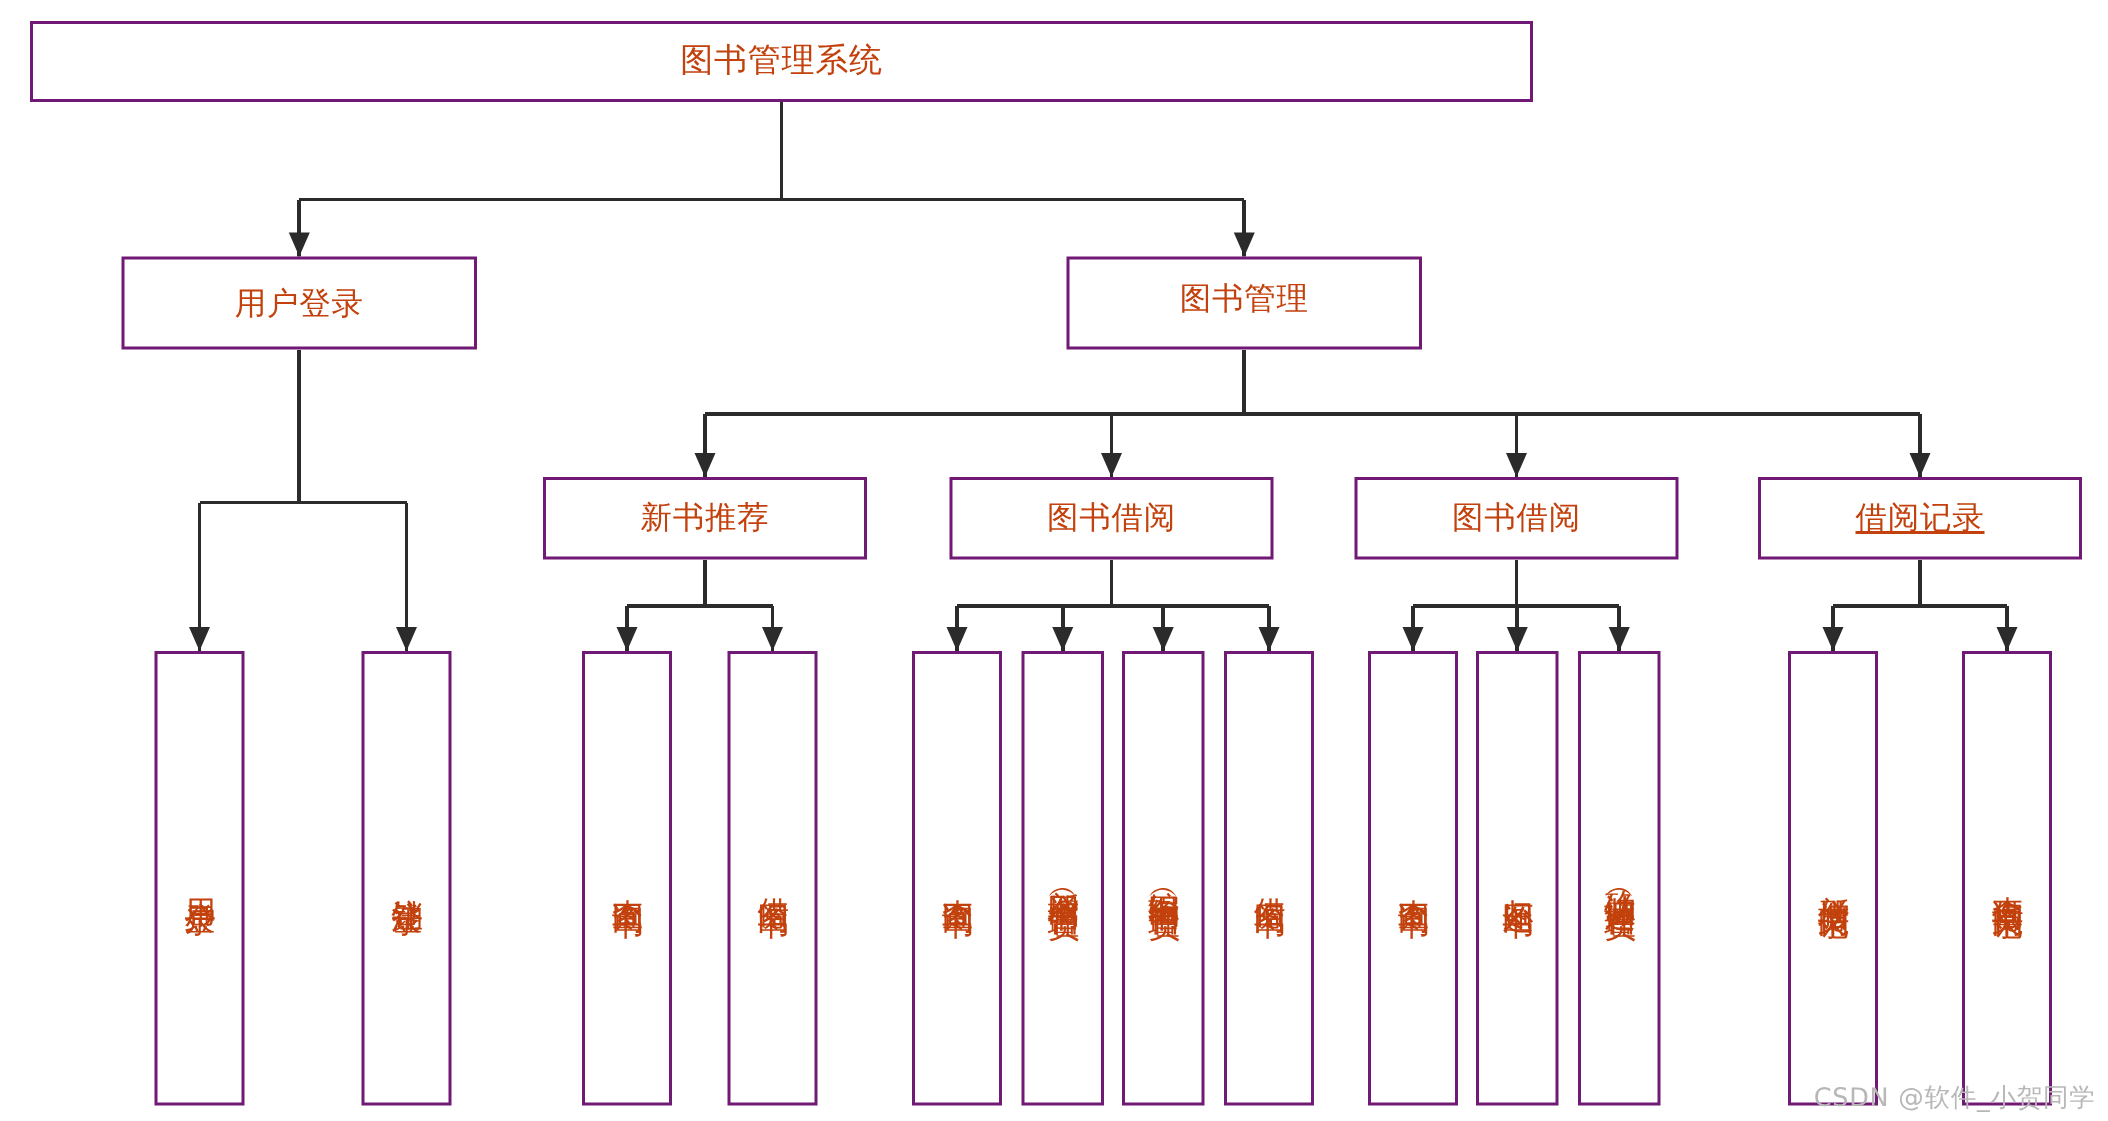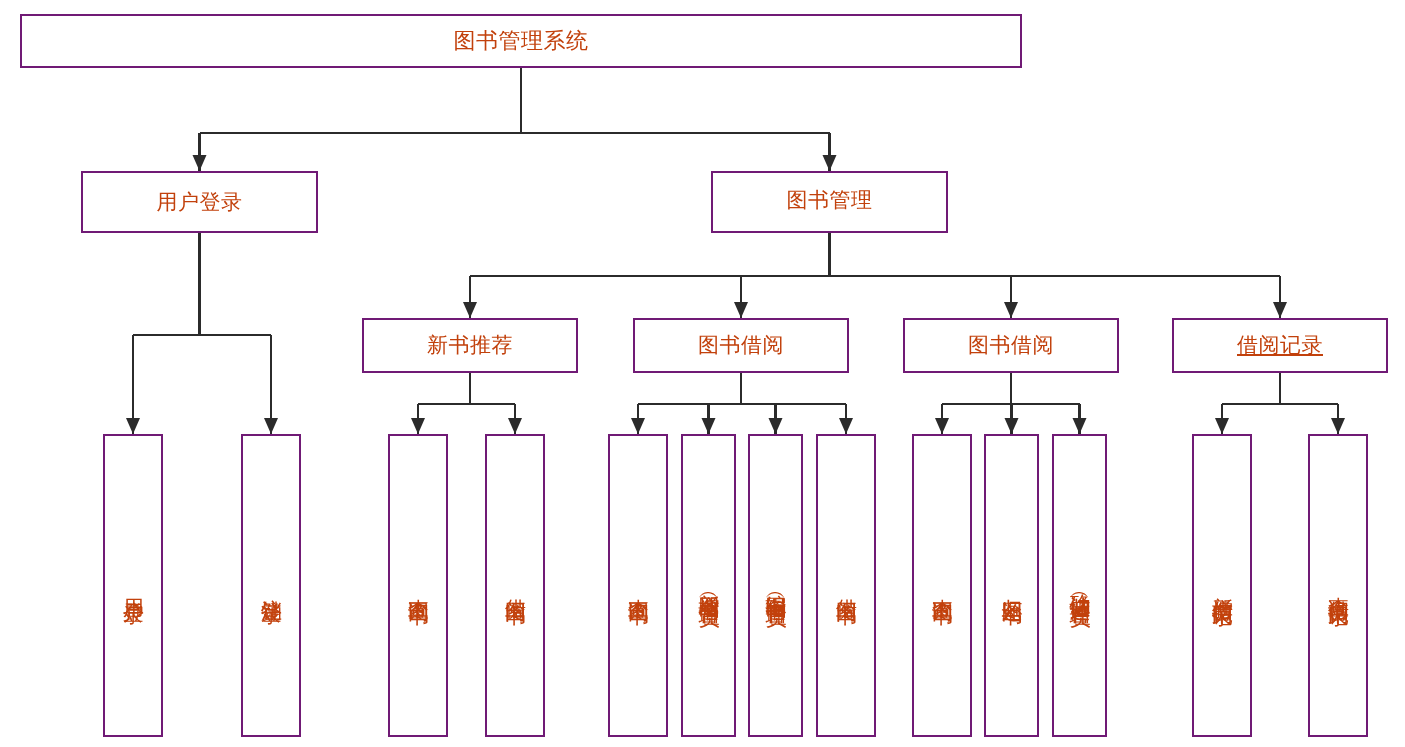--- a/index.html
+++ b/index.html
@@ -190,13 +190,14 @@
       <div class="node v" style="left: 1052px; top: 434px; width: 55px; height: 303px;">
         <span class="lbl">确认归还（管理员）</span>
       </div>
       <div class="node v" style="left: 1192px; top: 434px; width: 60px; height: 303px;">
         <span class="lbl">新增借阅记录</span>
       </div>
       <div class="node v" style="left: 1308px; top: 434px; width: 60px; height: 303px;">
         <span class="lbl">查询借阅记录</span>
       </div>
     </div>
+  <div id="watermark">CSDN @软件_小贺同学</div>
 </div>
 
 </body></html>

